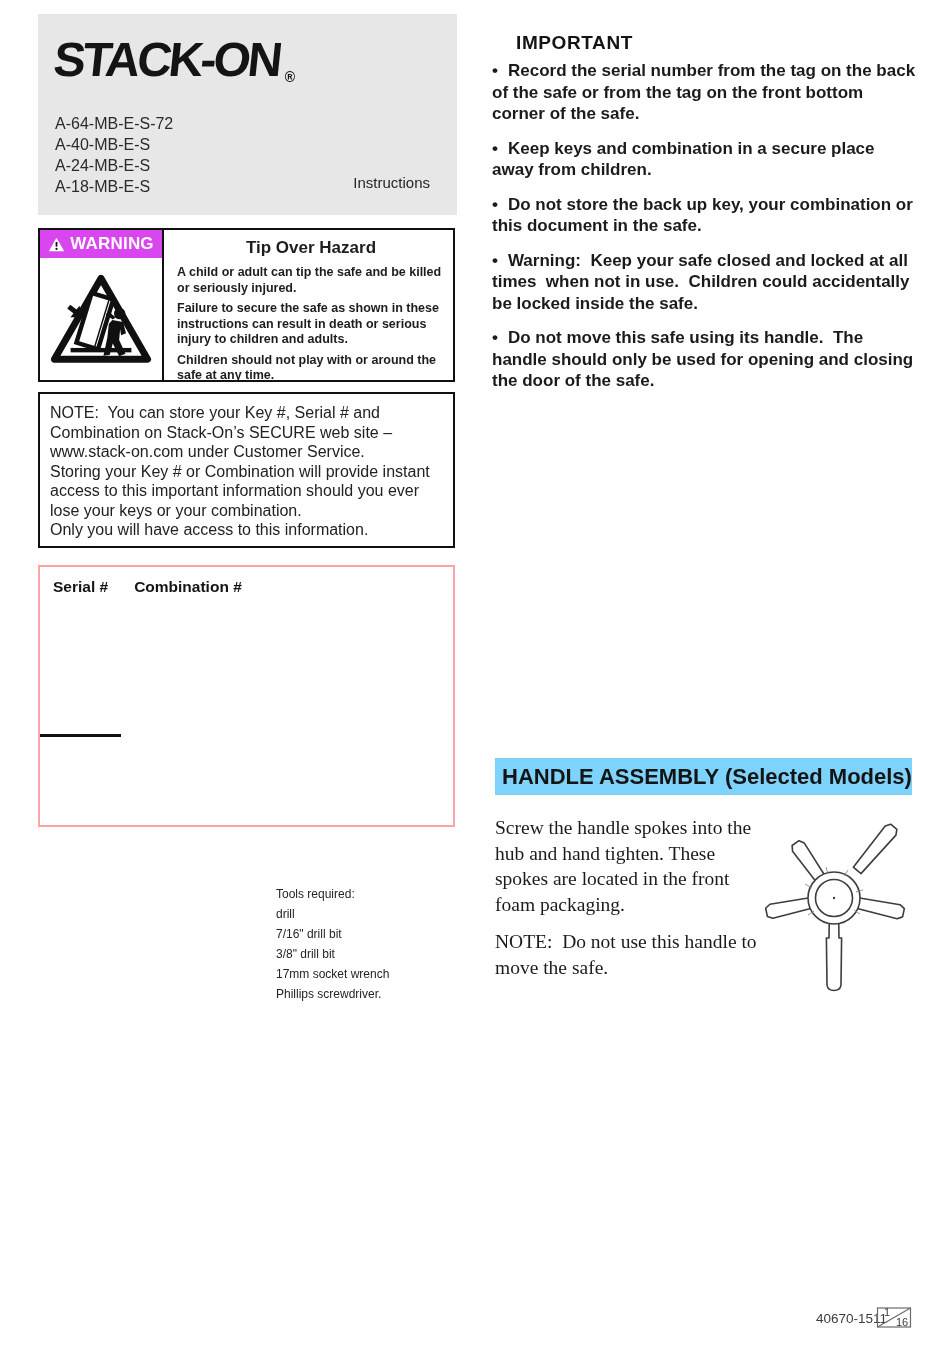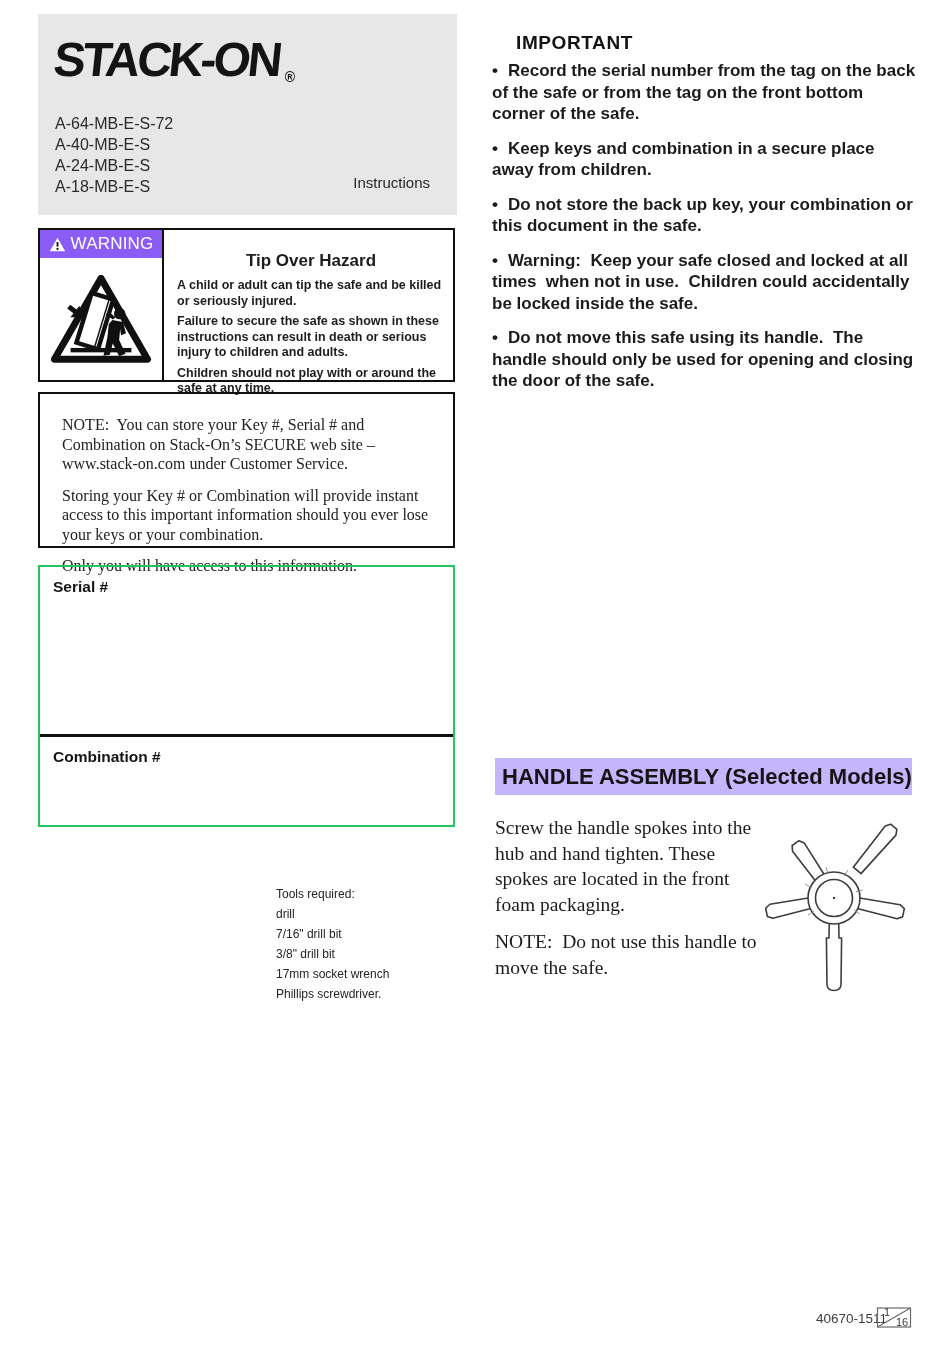--- a/index.html
+++ b/index.html
@@ -14,53 +14,53 @@
                transform:skewX(-6deg); color:#141414; }
   .logo-reg  { display:inline-block; font-size:14px; font-weight:bold; color:#141414;
                vertical-align:-6px; margin-left:5px; }
   .model-list { position:absolute; left:17px; top:99px; font-size:16px; line-height:21px; color:#2a2a2a; }
   .instructions { position:absolute; right:27px; top:160px; font-size:15px; color:#262626;margin-left:28px; }
 
   
   .warning-box { position:absolute; left:38px; top:228px; width:417px; height:154px;
                  border:2px solid #101010; box-sizing:border-box; display:flex; background:#fff; }
   .warning-left { width:122px; border-right:2px solid #101010; display:flex; flex-direction:column; }
-  .warning-header { background:#8b5cf6; color:#fff; height:28px; display:flex; align-items:center;
-                    justify-content:center; gap:5px; font-weight:normal; font-size:17px; letter-spacing:0.2px; }
+  .warning-header { background:#d946ef; color:#fff; height:28px; display:flex; align-items:center;
+                    justify-content:center; gap:5px; font-weight:bold; font-size:17px; letter-spacing:0.2px; }
   .warning-icon-area { flex:1; display:flex; align-items:center; justify-content:center; }
-  .warning-right { flex:1; padding:18px 8px 3px 13px;border-radius:14px; }
+  .warning-right { flex:1; padding:5px 8px 3px 13px;border-radius:14px; }
   .warning-title { text-align:center; font-weight:bold; font-size:17px; margin:3px 0 7px; }
   .warning-para  { font-weight:bold; font-size:12.5px; line-height:15.5px; margin:0 0 5px; white-space:pre-wrap; }
 
   
   .note-box { position:absolute; left:38px; top:392px; width:417px; height:156px;
               border:2px solid #101010; box-sizing:border-box; padding:9px 8px 0 10px;
               font-size:16px; line-height:19.5px; color:#222; }
-  .note-box p { margin:12px; white-space:pre-wrap;font-family:Liberation Serif, serif; }
+  .note-box p { margin:0; white-space:pre-wrap; }
 
   
   .record-box { position:absolute; left:38px; top:565px; width:417px; height:262px;
-                border:2px solid #22c55e; box-sizing:border-box; display:flex; flex-direction:column; }
+                border:2px solid #fca5a5; box-sizing:border-box; display:flex; flex-direction:row; }
   .record-serial { height:170px; border-bottom:3px solid #101010; box-sizing:border-box; padding:11px 13px; }
   .record-combo  { flex:1; padding:11px 13px; }
   .record-label  { font-weight:bold; font-size:15.5px; color:#141414; }
 
   
   .hardware-col { position:absolute; left:43px; top:884px; font-size:16px; line-height:20px; color:#242424; }
   .tools-col    { position:absolute; left:276px; top:884px; font-size:12px; line-height:20px; color:#242424; }
 
   
   .important-title { position:absolute; left:516px; top:32px; font-size:19px; font-weight:bold;
                      letter-spacing:0.6px; color:#141414; }
   .important-list  { position:absolute; left:492px; top:60px; width:424px; }
   .bullet { font-weight:bold; font-size:17px; line-height:21.5px; margin:0 0 13px;
             white-space:pre-wrap; color:#1b1b1b; }
   .bullet::before { content:"•"; margin-right:10px; }
 
-  .handle-bar { position:absolute; left:495px; top:758px; width:417px; height:37px; background:#c4b5fd;
+  .handle-bar { position:absolute; left:495px; top:758px; width:417px; height:37px; background:#7dd3fc;
                 font-weight:bold; font-size:22px; line-height:37px; padding-left:7px;
                 box-sizing:border-box; color:#141414; white-space:nowrap; }
   .handle-text { position:absolute; left:495px; top:815px; width:274px;
                  font-family:"Liberation Serif", serif; font-size:19.5px; line-height:25.5px; color:#1b1b1b; }
   .handle-text p { margin:0 0 12px; white-space:pre-wrap; }
   .handle-fig { position:absolute; left:754px; top:822px; }
 
   
   .footer-part { position:absolute; left:816px; top:1311px; font-size:13.5px; color:#3c3c3c; }
   .page-ind { position:absolute; left:876px; top:1302px; }

